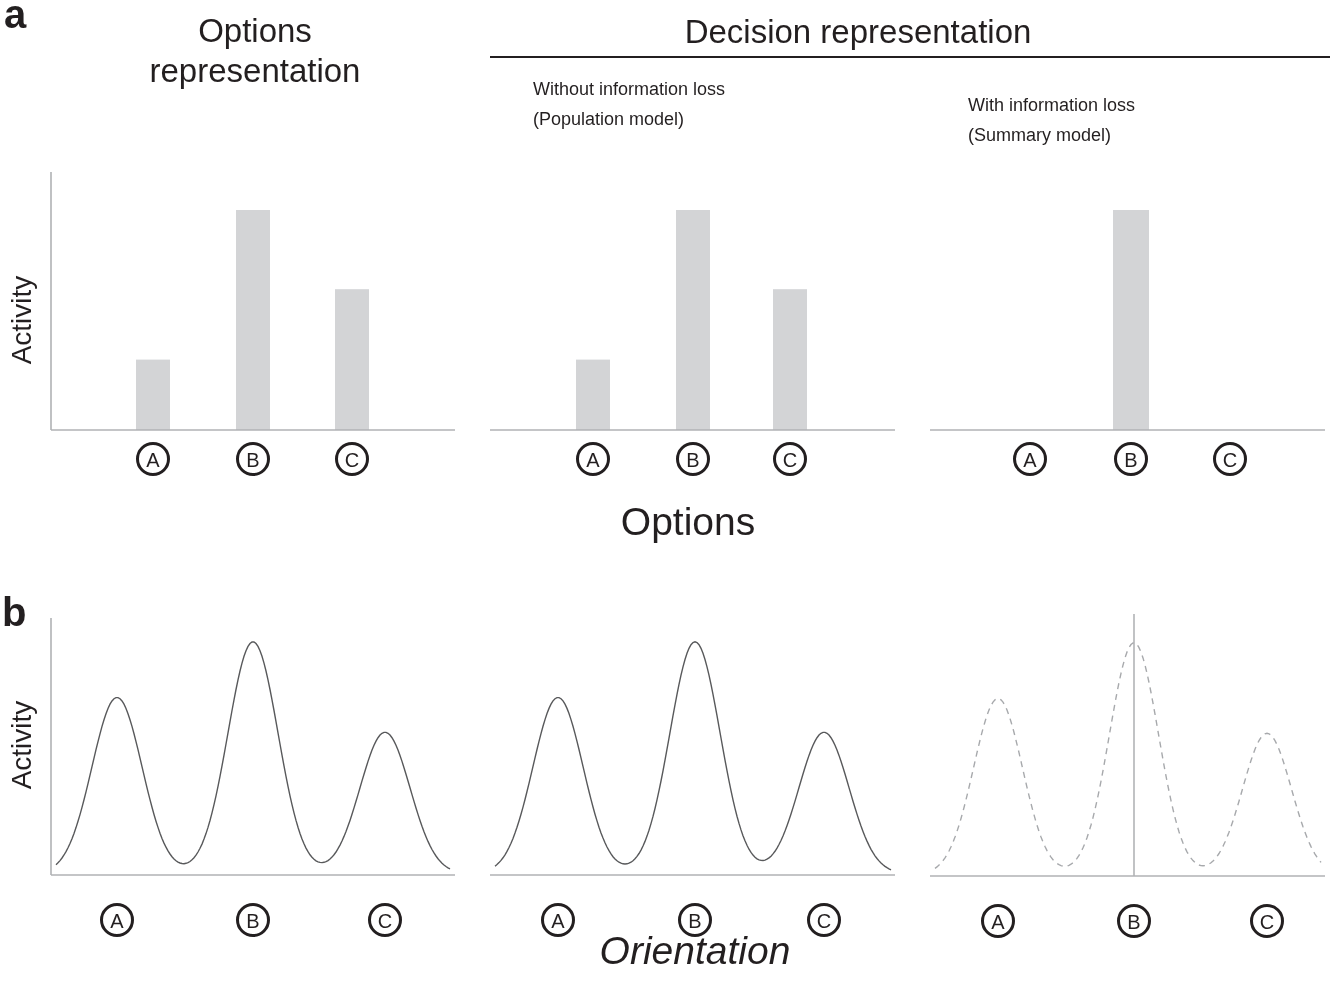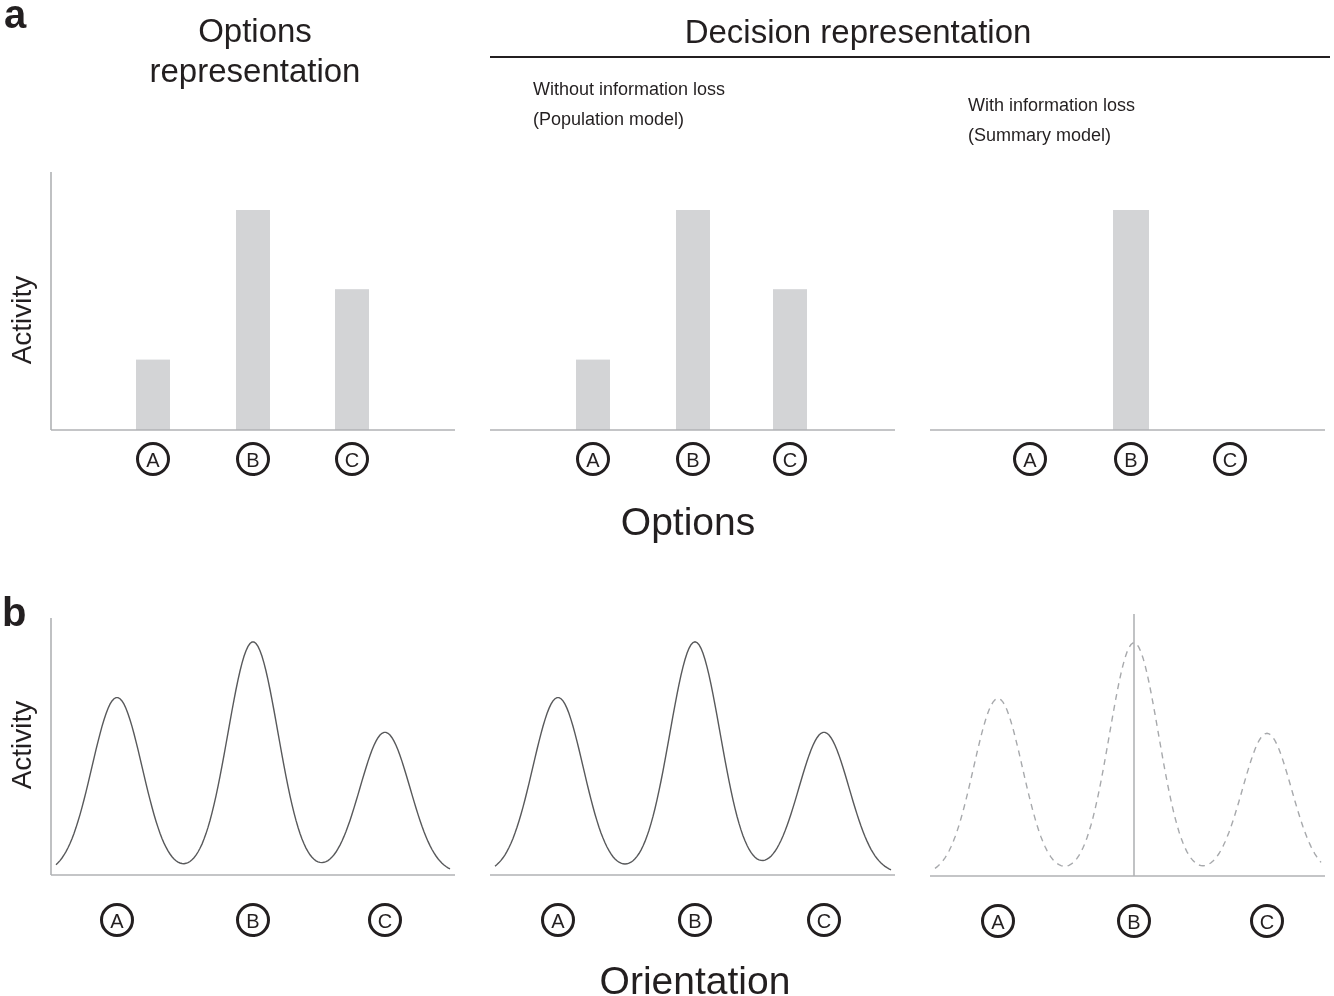--- a/index.html
+++ b/index.html
@@ -135,15 +135,15 @@
 (Summary model)</div>
 
   <div class="vlabel" style="left:-38px;top:306px;">Activity</div>
 
   <div class="xlabel" style="left:588px;top:507px;">Options</div>
 
   <span class="panel-letter" style="left:2px;top:592px;">b</span>
 
   <div class="vlabel" style="left:-38px;top:731px;">Activity</div>
 
-  <div class="xlabel" style="left:595px;top:966px;">Orientation</div>
+  <div class="xlabel" style="left:595px;top:936px;font-style:italic;">Orientation</div>
 
 </div>
 
 </body></html>

